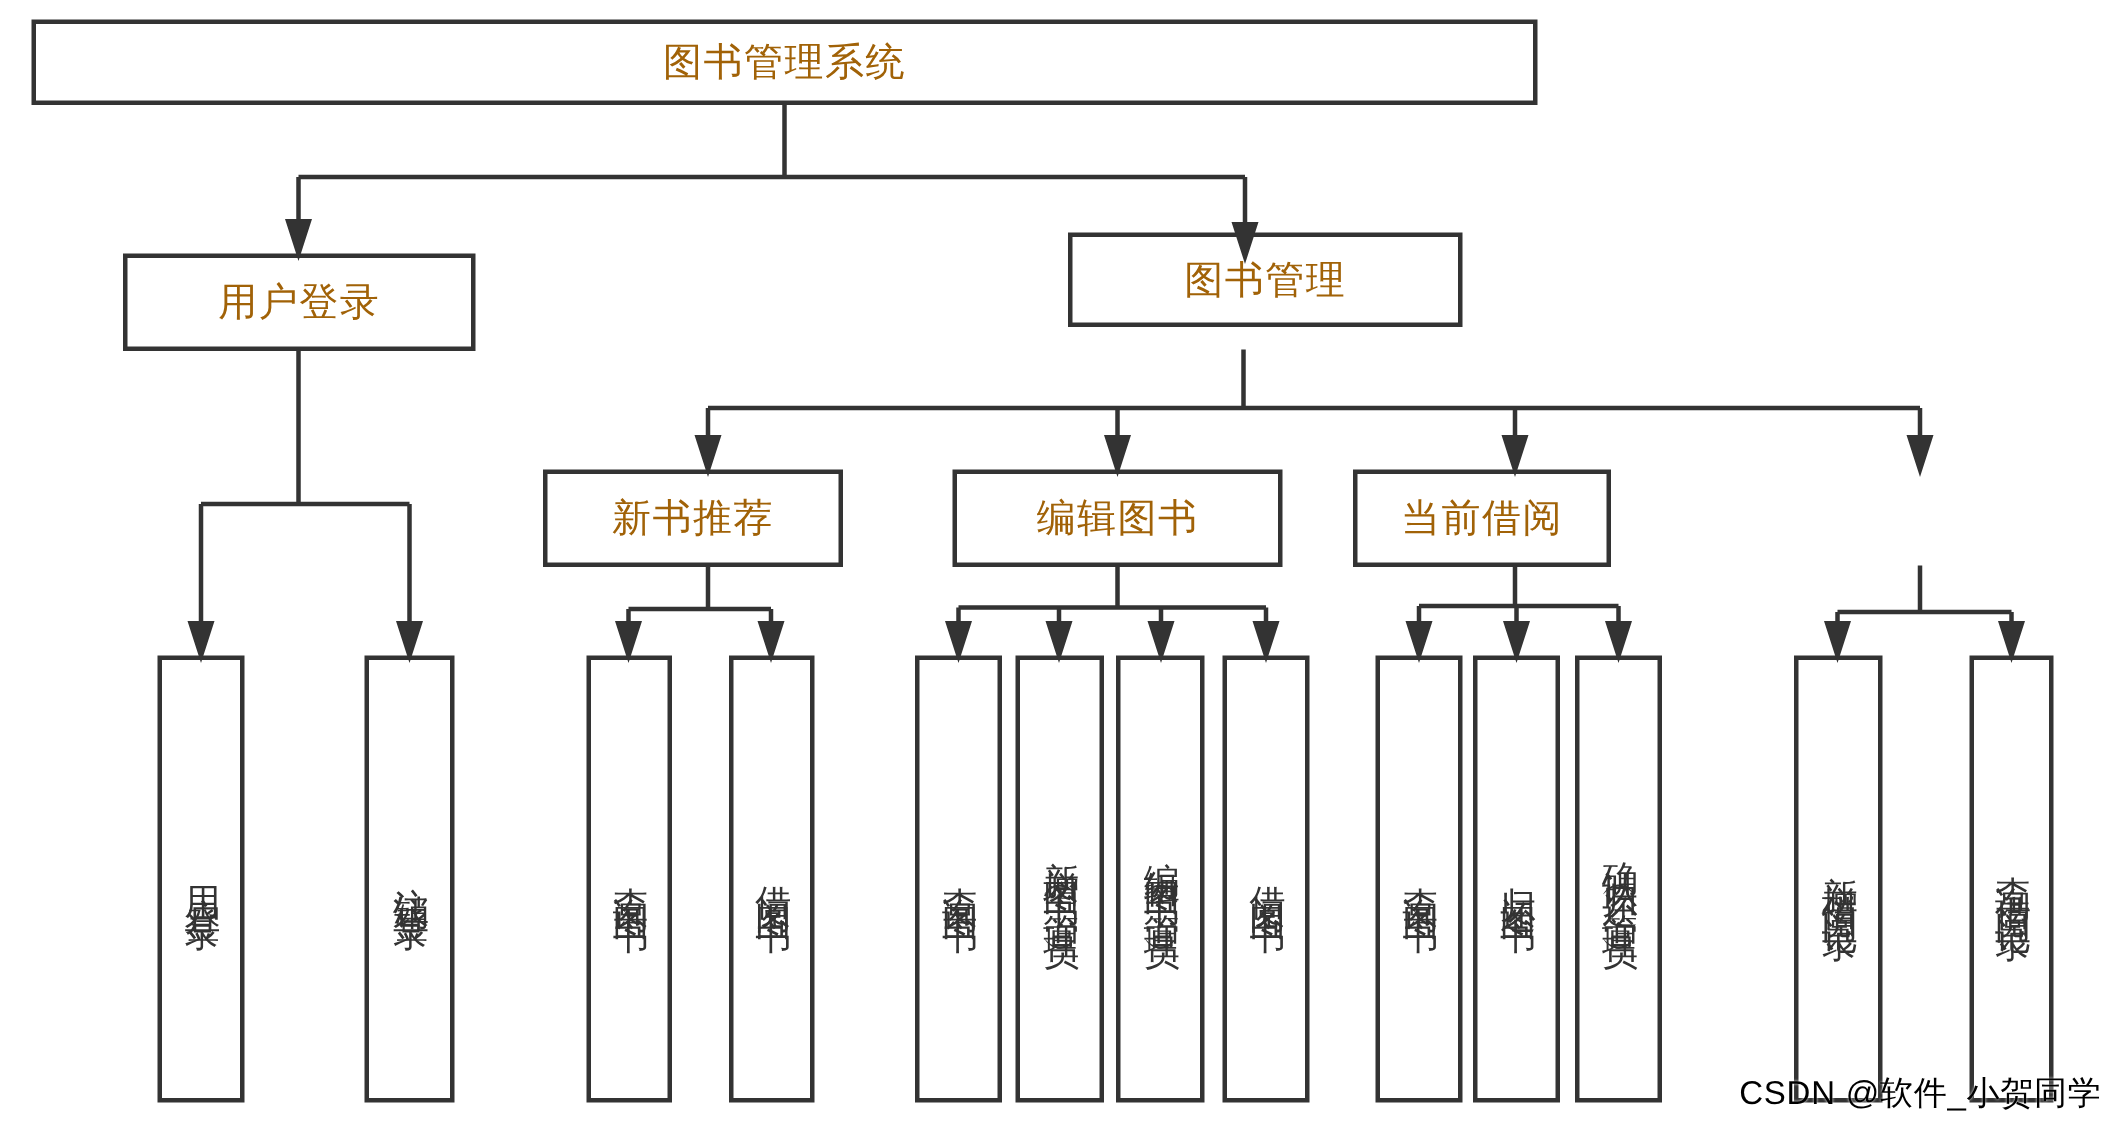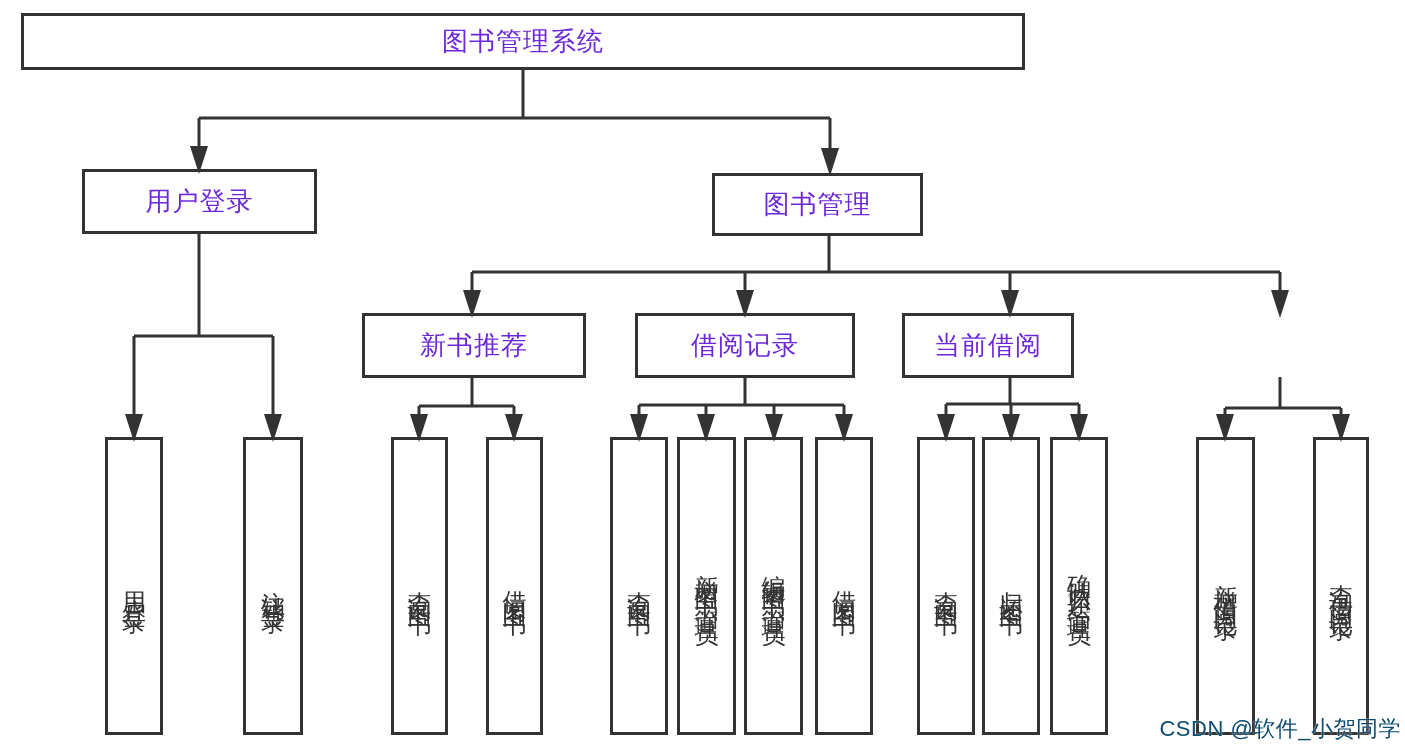--- a/index.html
+++ b/index.html
@@ -14,21 +14,21 @@
   .hbox{
     position:absolute;
     box-sizing:border-box;
     background:#ffffff;
     border:3px solid #333333;
     display:flex;align-items:center;justify-content:center;
     z-index:1;
   }
   .hlabel{
     font-size:26px;
-    color:#6d28d9;
+    color:#a16207;
     letter-spacing:1px;
     white-space:nowrap;
   }
   .vbox{
     position:absolute;
     box-sizing:border-box;
     background:#ffffff;
     border:3px solid #333333;
     display:flex;align-items:center;justify-content:center;
     z-index:1;
@@ -44,21 +44,21 @@
   }
   #connectors{
     position:absolute;left:0;top:0;width:1405px;height:747px;
     z-index:2;
     pointer-events:none;
   }
   #watermark{
     position:absolute;
     right:4px;bottom:3px;
     font-size:22px;
-    color:#0c4a6e;
+    color:#000000;
     letter-spacing:0.5px;
     text-shadow:0 0 2px #ffffff;
     z-index:5;
     white-space:nowrap;
   }
 </style>
 </head>
 <body>
 
 <div id="canvas">
@@ -94,29 +94,29 @@
       M1332 414 L1350 414 L1341 442 Z"></path>
   </svg>
 
   <div class="hbox" style="left:21px;top:13px;width:1004px;height:57px">
     <span class="hlabel">图书管理系统</span>
   </div>
 
   <div class="hbox" style="left:82px;top:169px;width:235px;height:65px">
     <span class="hlabel">用户登录</span>
   </div>
-  <div class="hbox" style="left:712px;top:173px;width:211px;height:63px">
+  <div class="hbox" style="left:712px;top:155px;width:263px;height:63px">
     <span class="hlabel">图书管理</span>
   </div>
 
-  <div class="hbox" style="left:362px;top:313px;width:224px;height:65px">
+  <div class="hbox" style="left:362px;top:313px;width:200px;height:65px">
     <span class="hlabel">新书推荐</span>
   </div>
   <div class="hbox" style="left:635px;top:313px;width:220px;height:65px">
-    <span class="hlabel">借阅记录</span>
+    <span class="hlabel">编辑图书</span>
   </div>
   <div class="hbox" style="left:902px;top:313px;width:172px;height:65px">
     <span class="hlabel">当前借阅</span>
   </div>
 
   <div class="vbox" style="left:105px;top:437px;width:58px;height:298px">
     <span class="vlabel">用户登录</span>
   </div>
   <div class="vbox" style="left:243px;top:437px;width:60px;height:298px">
     <span class="vlabel">注销登录</span>

